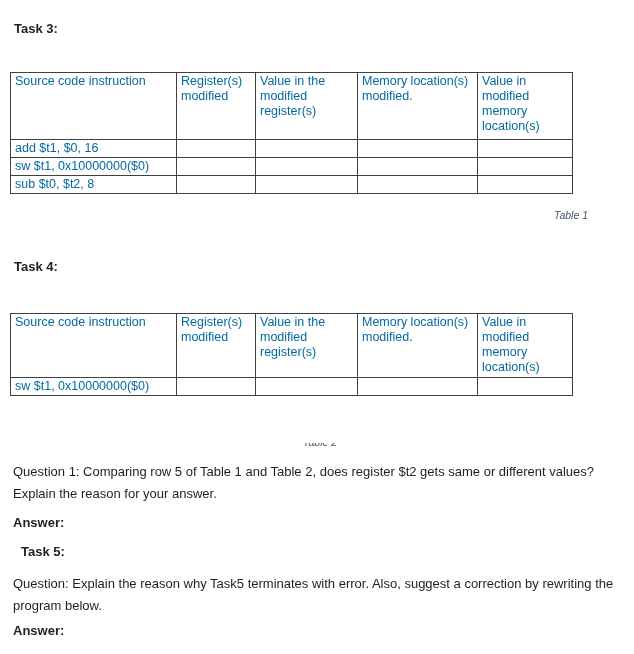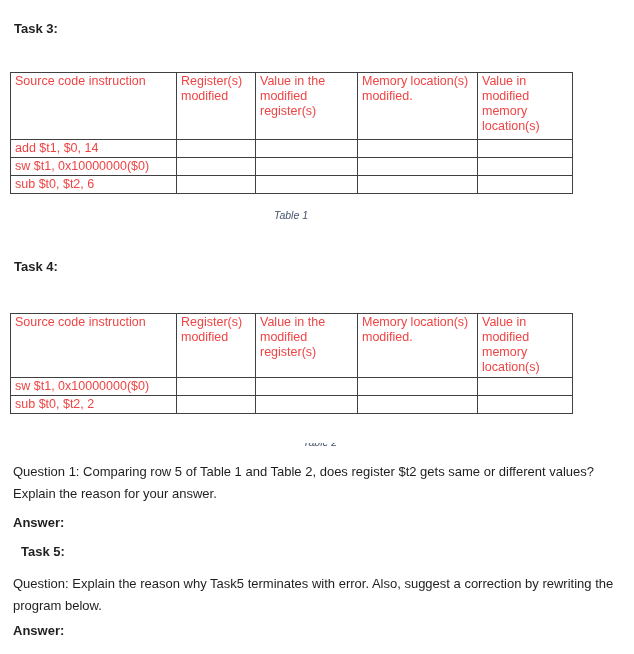--- a/index.html
+++ b/index.html
@@ -13,21 +13,21 @@
   }
   .abs{position:absolute;}
   .heading{font-weight:bold;font-size:13px;}
   .para{font-size:13px;line-height:22px;width:612px;}
   .para b{font-weight:normal;}
   table.grid{
     border-collapse:collapse;
     table-layout:fixed;
     width:562px;
     font-size:12.5px;
-    color:#ef4444;
+    color:#0369a1;
   }
   table.grid th, table.grid td{
     border:1px solid #404040;
     padding:1px 4px;
     text-align:left;
     vertical-align:top;
     font-weight:normal;
     line-height:15px;
     overflow:hidden;
     white-space:nowrap;
@@ -71,44 +71,44 @@
       <tr>
         <th>Source code instruction</th>
         <th>Register(s) modified</th>
         <th>Value in the modified register(s)</th>
         <th>Memory location(s) modified.</th>
         <th>Value in modified memory location(s)</th>
       </tr>
     </thead>
     <tbody>
       <tr>
-        <td>add $t1, $0, 14</td>
+        <td>add $t1, $0, 16</td>
         <td></td>
         <td></td>
         <td></td>
         <td></td>
       </tr>
       <tr>
         <td>sw $t1, 0x10000000($0)</td>
         <td></td>
         <td></td>
         <td></td>
         <td></td>
       </tr>
       <tr>
-        <td>sub $t0, $t2, 6</td>
+        <td>sub $t0, $t2, 8</td>
         <td></td>
         <td></td>
         <td></td>
         <td></td>
       </tr>
     </tbody>
   </table>
 
-  <div class="abs caption-wrap" style="left:10px;top:205px;">
+  <div class="abs caption-wrap" style="left:26px;top:205px;text-align:right;">
     <span class="caption">Table 1</span>
   </div>
 
   <div class="abs heading" style="left:14px;top:259px;">Task 4:</div>
 
   <table class="grid t2 abs" style="left:10px;top:313px;">
     <colgroup>
       <col style="width:166px">
         <col style="width:79px">
         <col style="width:102px">
@@ -125,27 +125,20 @@
       </tr>
     </thead>
     <tbody>
       <tr>
         <td>sw $t1, 0x10000000($0)</td>
         <td></td>
         <td></td>
         <td></td>
         <td></td>
       </tr>
-      <tr>
-        <td>sub $t0, $t2, 2</td>
-        <td></td>
-        <td></td>
-        <td></td>
-        <td></td>
-      </tr>
     </tbody>
   </table>
 
   <div class="abs clip-wrap" style="left:303px;top:443px;width:60px;">
     <span class="caption">Table 2</span>
   </div>
 
   <div class="abs para" style="left:13px;top:461px;">
     <b>Question 1:</b><span> Comparing row 5 of Table 1 and Table 2, does register $t2 gets same or different values? Explain the reason for your answer.</span>
   </div>

